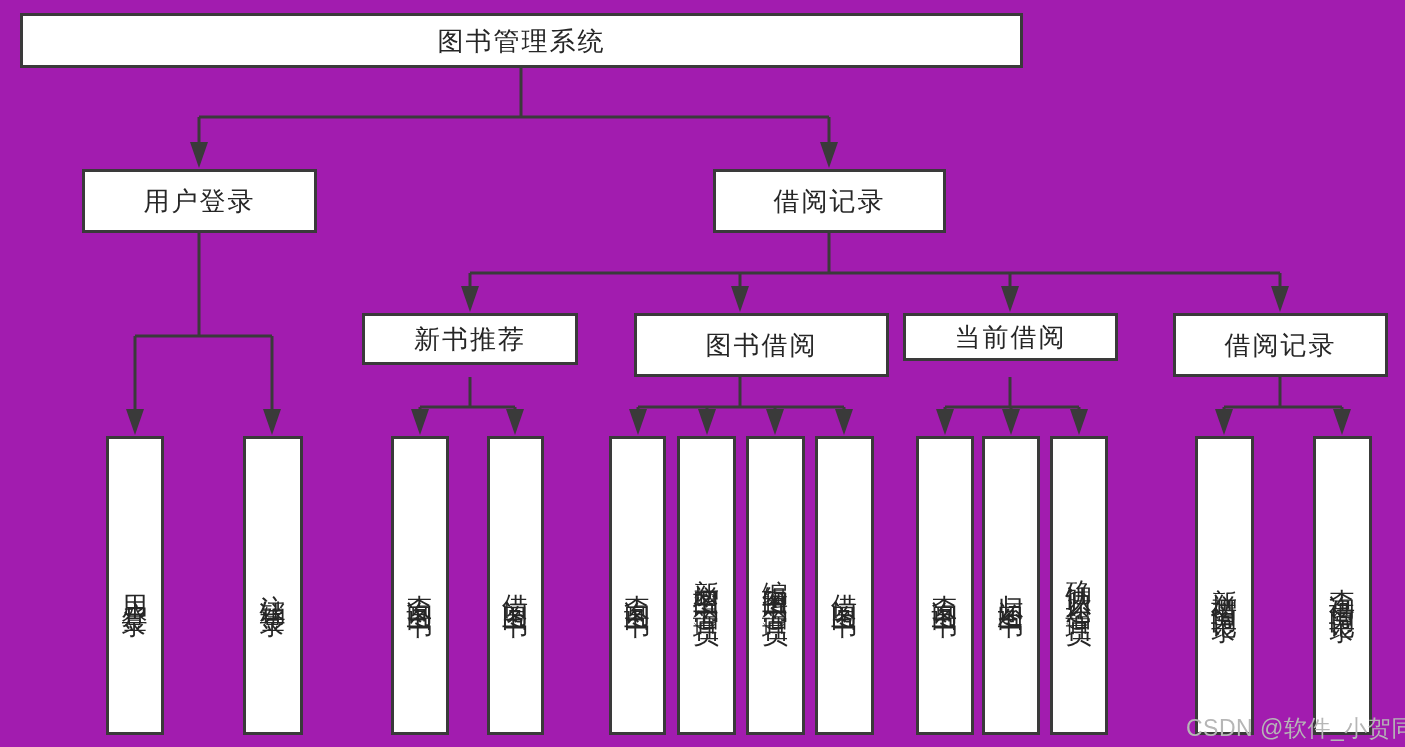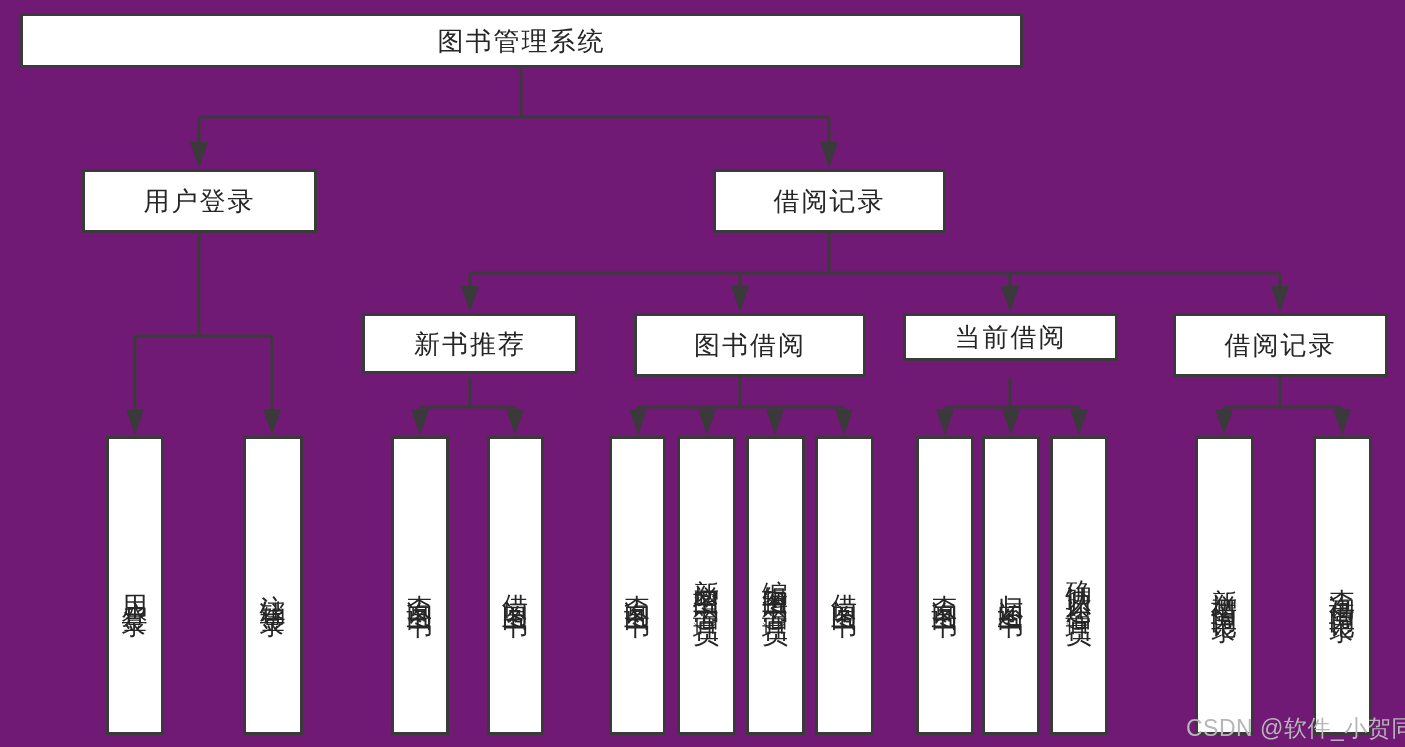--- a/index.html
+++ b/index.html
@@ -1,19 +1,19 @@
 <!DOCTYPE html>
 <html><head>
 <meta charset="utf-8">
 <style>
   html,body{margin:0;padding:0;background:#ffffff;}
   .canvas{
     position:relative;
     width:1405px;height:747px;
-    background:#701a75;
+    background:#a21caf;
     font-family:"Liberation Sans","DejaVu Sans",sans-serif;
     overflow:hidden;
   }
   .connectors{position:absolute;left:0;top:0;width:1405px;height:747px;}
   .node{
     position:absolute;
     box-sizing:border-box;
     border:3px solid #3a3a3a;
     background:#ffffff;
     color:#262626;
@@ -125,24 +125,24 @@
     <span>图书管理系统</span>
   </div>
 
   <div class="node h-node" style="left:82px;top:169px;width:235px;height:64px">
     <span>用户登录</span>
   </div>
   <div class="node h-node" style="left:713px;top:169px;width:233px;height:64px">
     <span>借阅记录</span>
   </div>
 
-  <div class="node h-node" style="left:362px;top:313px;width:216px;height:61px">
+  <div class="node h-node" style="left:362px;top:313px;width:216px;height:52px">
     <span>新书推荐</span>
   </div>
-  <div class="node h-node" style="left:634px;top:313px;width:232px;height:64px">
+  <div class="node h-node" style="left:634px;top:313px;width:255px;height:64px">
     <span>图书借阅</span>
   </div>
   <div class="node h-node" style="left:903px;top:313px;width:215px;height:48px">
     <span>当前借阅</span>
   </div>
   <div class="node h-node" style="left:1173px;top:313px;width:215px;height:64px">
     <span>借阅记录</span>
   </div>
 
   <div class="node v-node" style="left:106px;width:58px">

